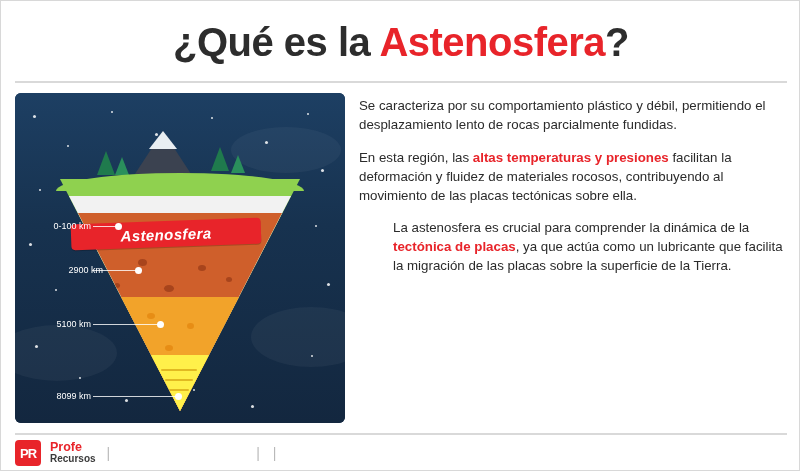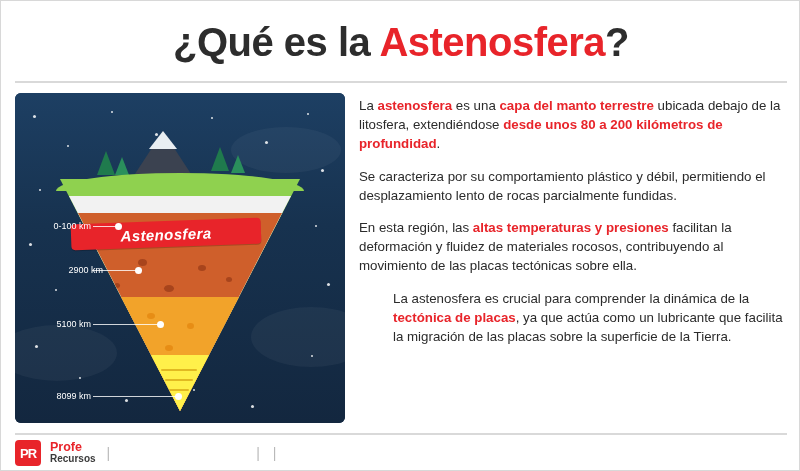--- a/index.html
+++ b/index.html
@@ -341,21 +341,20 @@
     <div class="depth" style="left:18px; top:226px; width:58px;">5100 km</div>
     <div class="leader" style="left:78px; top:231px; width:66px;"></div>
     <div class="node" style="left:142px; top:228px;"></div>
 
     <div class="depth" style="left:18px; top:298px; width:58px;">8099 km</div>
     <div class="leader" style="left:78px; top:303px; width:84px;"></div>
     <div class="node" style="left:160px; top:300px;"></div>
   </div>
 
   <div class="text-col">
-    <p><span>La </span><span class="r">astenosfera</span><span> es una </span><span class="r">capa del manto terrestre</span><span> ubicada debajo de la litosfera, extendiéndose </span><span class="r">desde unos 80 a 200 kilómetros de profundidad</span><span>.</span></p>
 
     <p>Se caracteriza por su comportamiento plástico y débil, permitiendo el desplazamiento lento de rocas parcialmente fundidas.</p>
 
     <p><span>En esta región, las </span><span class="r">altas temperaturas y presiones</span><span> facilitan la deformación y fluidez de materiales rocosos, contribuyendo al movimiento de las placas tectónicas sobre ella.</span></p>
 
     <p><span>La astenosfera es crucial para comprender la dinámica de la </span><span class="r">tectónica de placas</span><span>, ya que actúa como un lubricante que facilita la migración de las placas sobre la superficie de la Tierra.</span></p>
   </div>
 
   <div class="rule bottom"></div>
 

